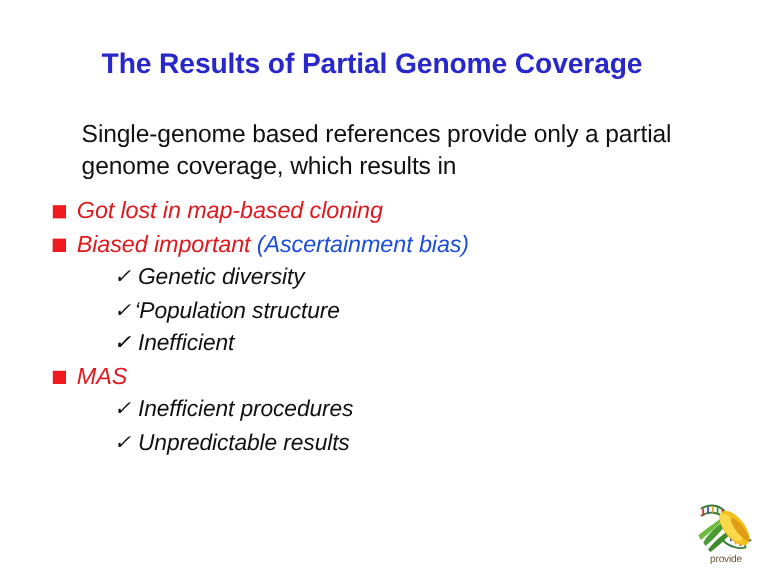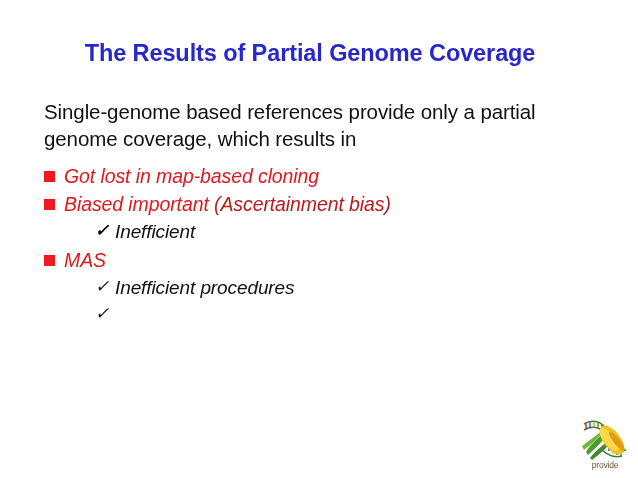--- a/index.html
+++ b/index.html
@@ -39,20 +39,21 @@
     top: 98px;
     width: 560px;
   }
 
   .intro {
     font-size: 20.5px;
     color: #111111;
     line-height: 1.32;
     width: 505px;
     letter-spacing: -0.1px;
+    margin-left: 24px;
   }
 
   .bullet-list {
     margin-top: 10px;
     font-style: italic;
   }
 
   
   .l1 {
     position: relative;
@@ -66,21 +67,21 @@
   .l1 .sq {
     position: absolute;
     left: 0px;
     top: 9px;
     width: 11px;
     height: 11px;
     background: #ef1a1f;
     display: block;
   }
   .l1 .blue {
-    color: #b91c1c;
+    color: #1d4ed8;
   }
 
   
   .l2 {
     position: relative;
     margin-left: 51px;
     padding-left: 20px;
     font-size: 19px;
     color: #111111;
     line-height: 1.44;
@@ -144,45 +145,45 @@
 
       <div class="l1">
         <span class="sq"></span>
       </div>
 
       <div class="l1">
         <span class="sq"></span><span>Biased important </span><span class="blue">(Ascertainment bias)</span>
       </div>
 
       <div class="l2">
+        <span class="ck">✓</span><span>Genetic diversity</span>
+      </div>
+
+      <div class="l2 tight">
+        <span class="ck">✓</span><span>‘Population structure</span>
+      </div>
+
+      <div class="l2">
         <span class="ck">✓</span>
       </div>
 
-      <div class="l2 tight">
-        <span class="ck">✓</span>
-      </div>
-
-      <div class="l2">
-        <span class="ck">✓</span>
-      </div>
-
       <div class="l2">
         <span class="ck">✓</span><span>Inefficient</span>
       </div>
 
       <div class="l1">
         <span class="sq"></span><span>MAS</span>
       </div>
 
       <div class="l2">
         <span class="ck">✓</span><span>Inefficient procedures</span>
       </div>
 
       <div class="l2">
-        <span class="ck">✓</span>
+        <span class="ck">✓</span><span>Unpredictable results</span>
       </div>
 
     </div>
   </div>
 
   <div class="logo">
     <svg class="logo-art" viewBox="0 0 58 46">
 
       <g stroke-width="1.6" fill="none">
         <path d="M8 8 C14 4, 22 4, 28 10" stroke="#3a7d3a"></path>

